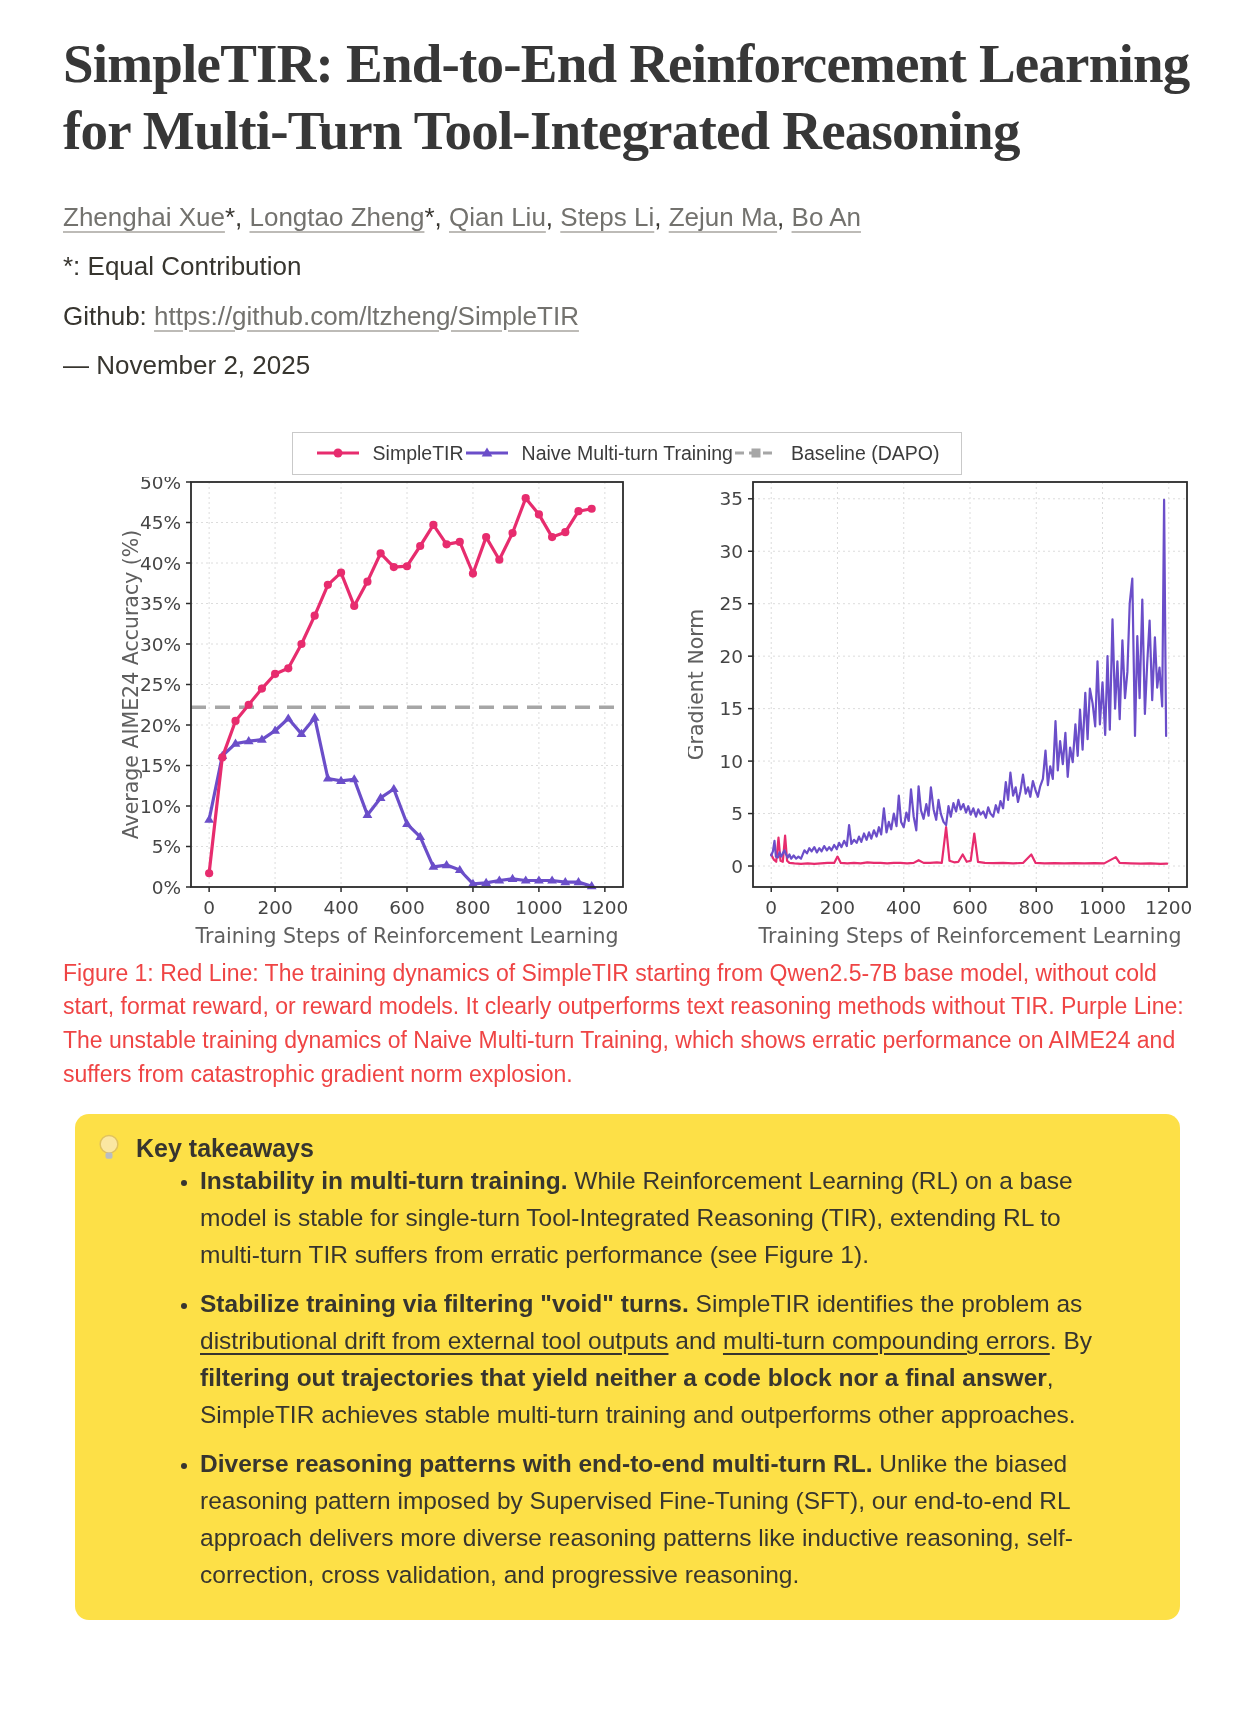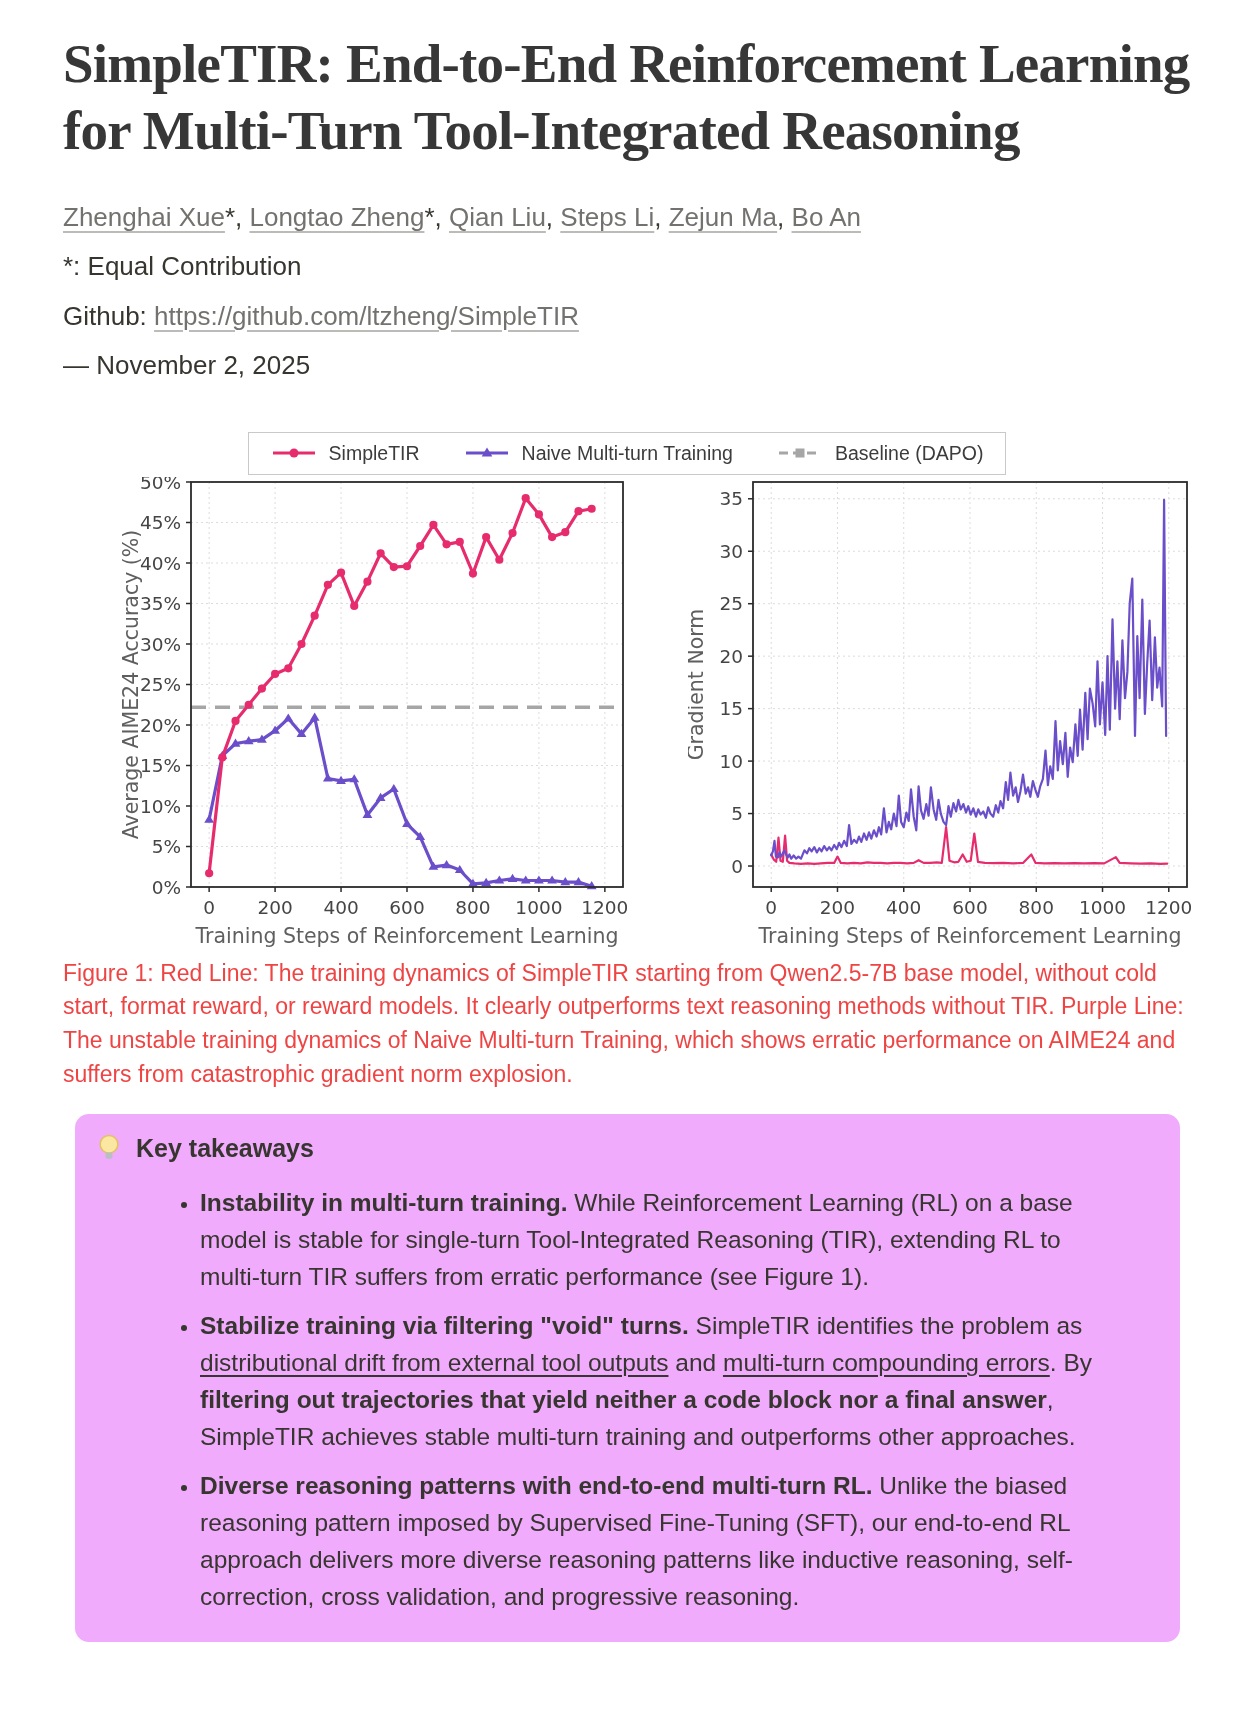--- a/index.html
+++ b/index.html
@@ -27,40 +27,40 @@
   .meta-line a {
     color: #73726e; text-decoration: underline;
     text-decoration-color: #bdbbb7; text-decoration-thickness: 1.5px;
     text-underline-offset: 5px; cursor: pointer;
   }
 
   .figure-block { margin-top: 50px; }
   .legend-box {
     width: fit-content; margin: 0 auto;
     border: 1.5px solid #c9c9c9; background: #fff;
-    display: flex; align-items: center; gap: 44px;
+    display: flex; align-items: center; 
     padding: 9px 22px;
     font-size: 19.5px; color: #3c3c3c;
   }
   .legend-item { display: flex; align-items: center; gap: 12px; }
   .charts-row { display: flex; gap: 58px; margin-left: 58px; margin-top: 2px; }
 
   .figure-caption {
     margin-top: 6px; font-size: 23px; line-height: 1.47;
     color: #ef4444; max-width: 1132px;
   }
 
   .callout {
     margin: 22px 12px 0 12px; width: 1105px;
-    background: #f0abfc; border-radius: 14px;
+    background: #fde047; border-radius: 14px;
     padding: 20px 48px 26px 20px;
   }
   .callout-head { display: flex; align-items: center; gap: 15px; padding-left: 2px; }
   .callout-title { font-size: 25px; font-weight: 700; color: #37352f; }
-  .callout ul { margin-top: 22px; padding-left: 105px; list-style: disc outside; }
+  .callout ul { padding-left: 105px; list-style: disc outside; }
   .callout li {
     font-size: 24.5px; line-height: 1.51; color: #37352f;
     padding-right: 12px;
   }
   .callout li + li { margin-top: 12px; }
   .callout li::marker { color: #37352f; font-size: 20px; }
   .seg-b { font-weight: 700; }
   .seg-u {
     text-decoration: underline; text-decoration-thickness: 1.5px;
     text-underline-offset: 4px; cursor: pointer;

